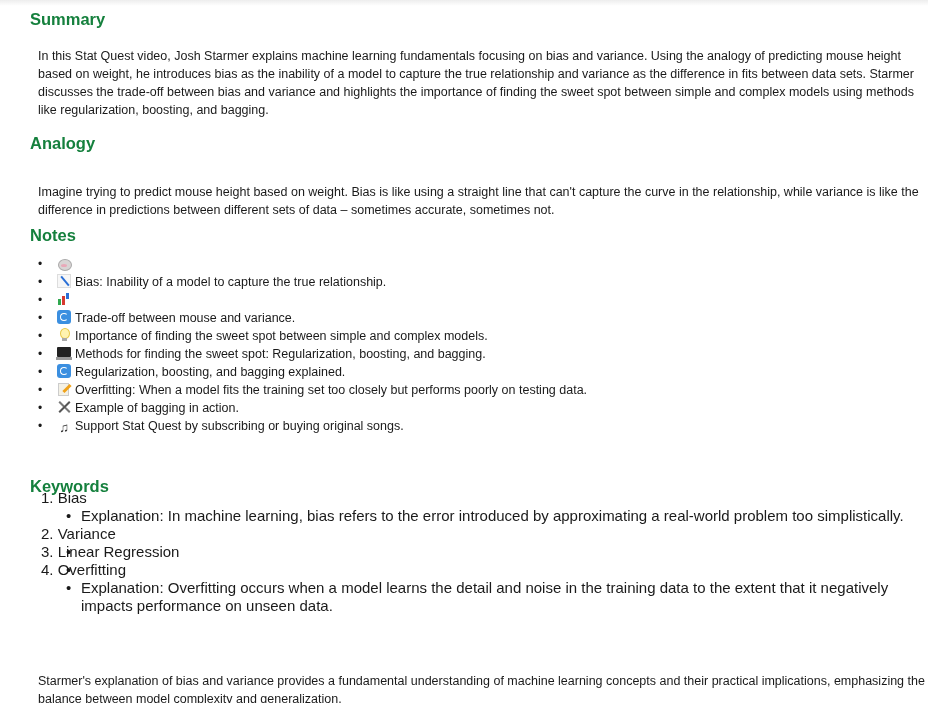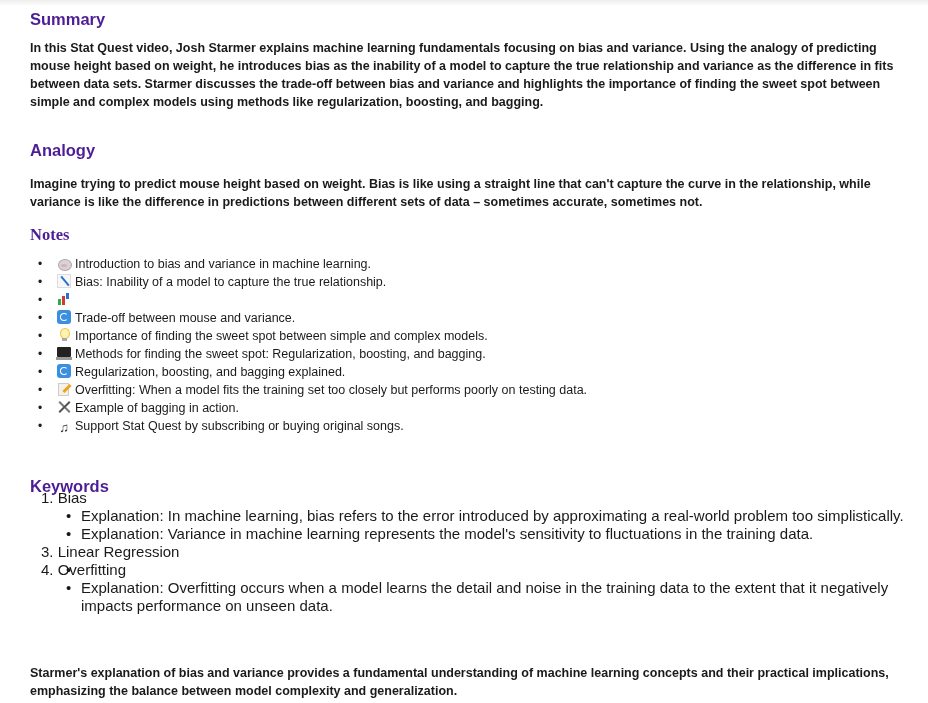--- a/index.html
+++ b/index.html
@@ -25,33 +25,32 @@
     position: absolute;
     left: 30px;
     top: 0;
     width: 886px;
   }
   h2 {
     font-size: 16.5px;
     font-weight: bold;
     margin: 0;
     line-height: 20px;
-    color: #4c1d95;
+    color: #15803d;
   }
   p {
     font-size: 12.5px;
     line-height: 18px;
-    margin: 0;
-    font-weight: bold;
+    margin: 8px;
   }
   .sec-summary-title { position: absolute; top: 9px; }
   .sec-summary-text { position: absolute; top: 39px; width: 884px; }
-  .sec-analogy-title { position: absolute; top: 140px; }
+  .sec-analogy-title { position: absolute; top: 133px; }
   .sec-analogy-text { position: absolute; top: 175px; width: 884px; }
-  .sec-notes-title { position: absolute; top: 225px; font-family: Liberation Serif, serif; }
+  .sec-notes-title { position: absolute; top: 225px; }
   .notes-list {
     position: absolute;
     top: 255px;
     left: 0;
     margin: 0;
     padding: 0;
     list-style: none;
   }
   .notes-list li {
     font-size: 12.5px;
@@ -176,21 +175,21 @@
   <h2 class="sec-summary-title">Summary</h2>
   <p class="sec-summary-text">In this Stat Quest video, Josh Starmer explains machine learning fundamentals focusing on bias and variance. Using the analogy of predicting mouse height based on weight, he introduces bias as the inability of a model to capture the true relationship and variance as the difference in fits between data sets. Starmer discusses the trade-off between bias and variance and highlights the importance of finding the sweet spot between simple and complex models using methods like regularization, boosting, and bagging.</p>
 
   <h2 class="sec-analogy-title">Analogy</h2>
   <p class="sec-analogy-text">Imagine trying to predict mouse height based on weight. Bias is like using a straight line that can't capture the curve in the relationship, while variance is like the difference in predictions between different sets of data – sometimes accurate, sometimes not.</p>
 
   <h2 class="sec-notes-title">Notes</h2>
   <ul class="notes-list">
     <li>
       <span class="bullet">•</span>
-      <span class="emoji ico-mouse"></span><span>Introduction to bias and variance in machine learning.</span>
+      <span class="emoji ico-mouse"></span>
     </li>
     <li>
       <span class="bullet">•</span>
       <span class="emoji ico-chart-down"></span><span>Bias: Inability of a model to capture the true relationship.</span>
     </li>
     <li>
       <span class="bullet">•</span>
       <span class="emoji ico-bars"></span>
     </li>
     <li>
@@ -226,23 +225,23 @@
   <h2 class="sec-keywords-title">Keywords</h2>
   <ol class="kw-list">
     <li class="kw-item">
       <span class="kw-term">1. Bias</span>
       <span class="kw-exp">
         <span class="bullet">•</span>
         <span>Explanation: In machine learning, bias refers to the error introduced by approximating a real-world problem too simplistically.</span>
       </span>
     </li>
     <li class="kw-item">
-      <span class="kw-exp">
-        <span class="bullet">•</span>
-        <span>Explanation: Variance in machine learning represents the model's sensitivity to fluctuations in the training data.</span>
+      <span class="kw-term">2. Variance</span>
+      <span class="kw-exp">
+        <span class="bullet">•</span>
       </span>
     </li>
     <li class="kw-item">
       <span class="kw-term">3. Linear Regression</span>
       <span class="kw-exp">
         <span class="bullet">•</span>
       </span>
     </li>
     <li class="kw-item">
       <span class="kw-term">4. Overfitting</span>

